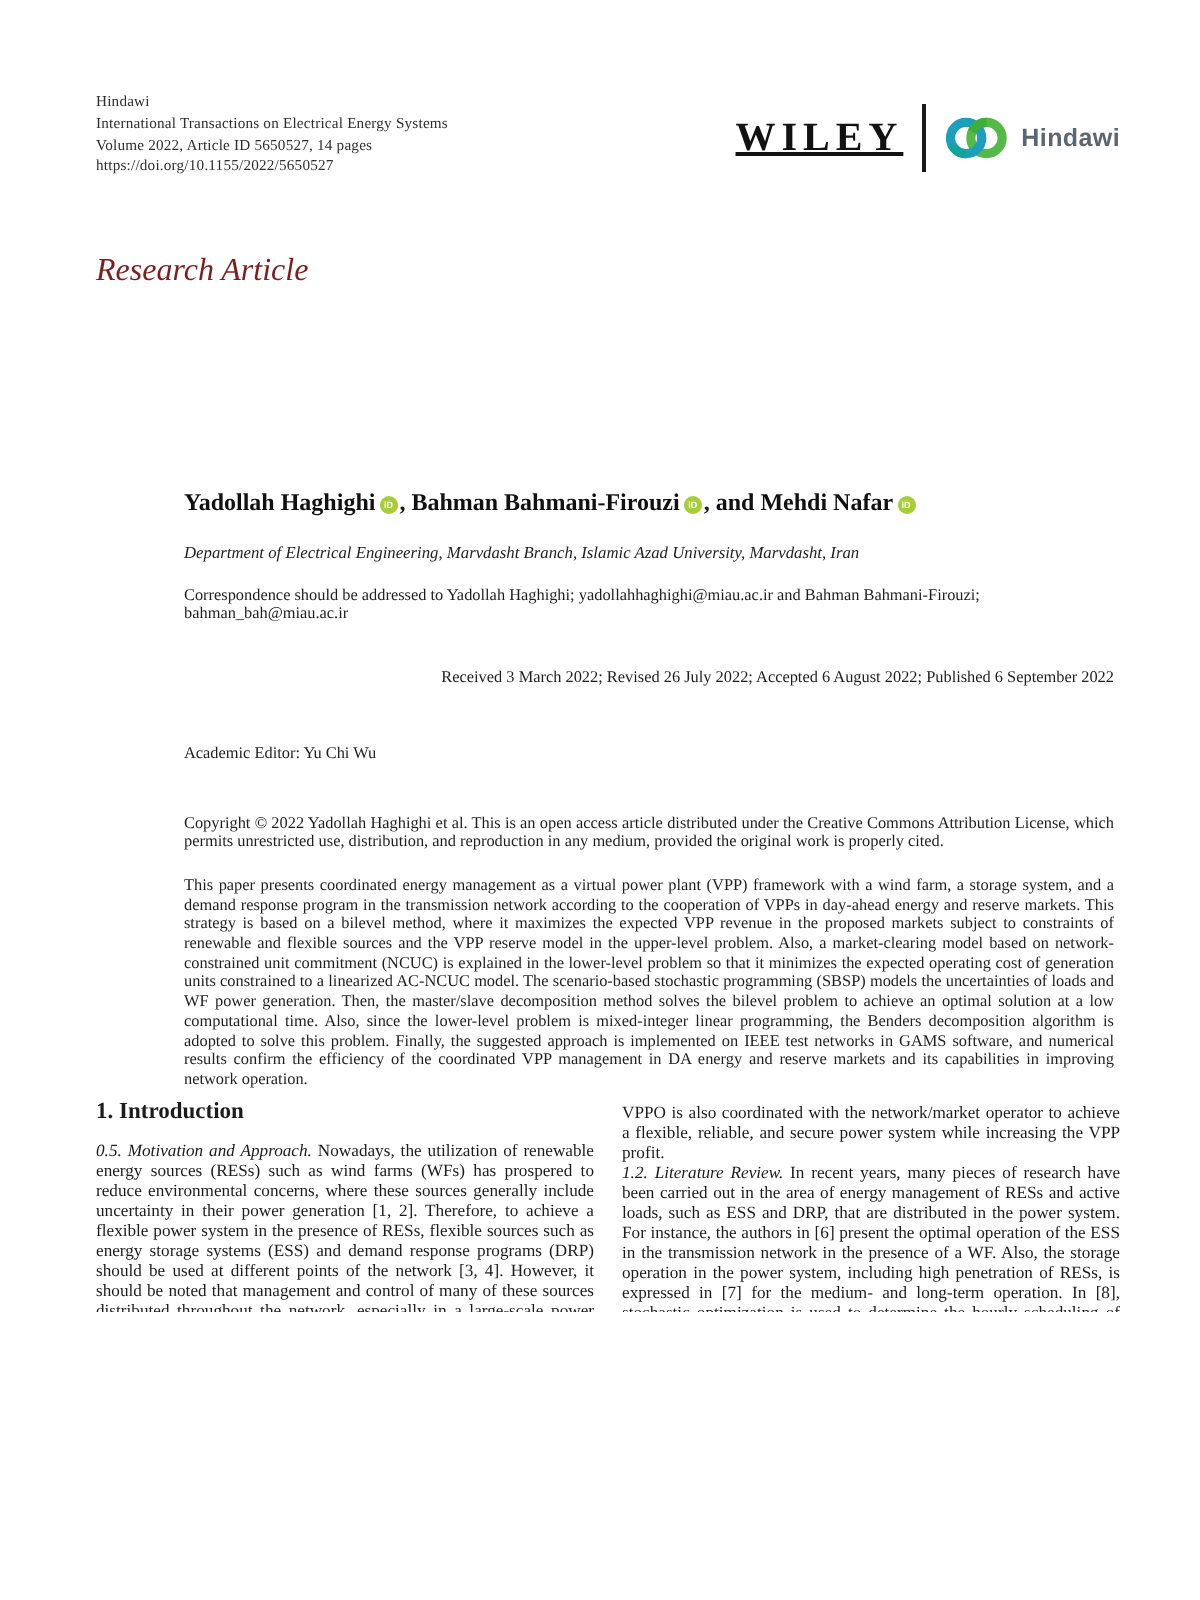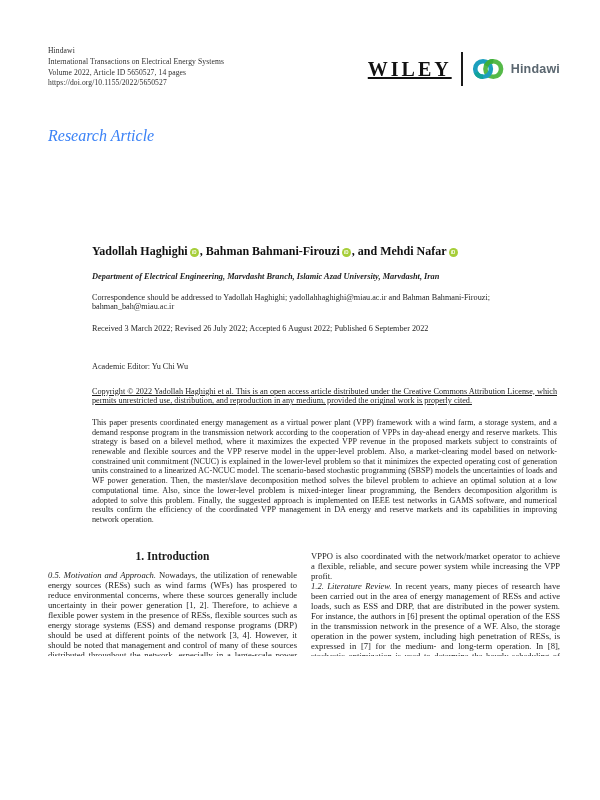--- a/index.html
+++ b/index.html
@@ -9,39 +9,39 @@
   }
   
   .masthead{position:absolute;top:46px;left:48px;width:512px;display:flex;justify-content:space-between;align-items:flex-start;}
   .journal-info{font-size:7.6px;line-height:10.8px;color:#2e2e2e;letter-spacing:.1px;}
   .brand{display:flex;align-items:center;gap:9px;margin-top:6px;}
   .wiley{font-family:"Liberation Serif",serif;font-weight:bold;font-size:20px;letter-spacing:3px;color:#121212;text-decoration:underline;}
   .brand-divider{width:2px;height:34px;background:#1a1a1a;}
   .hindawi-brand{display:flex;align-items:center;gap:5px;}
   .hindawi-name{font-family:"Liberation Sans",sans-serif;font-size:12.5px;font-weight:bold;color:#5b6770;letter-spacing:.2px;}
   
-  .research-article{position:absolute;top:127px;left:48px;font-style:italic;font-size:16px;color:#3b82f6;}
+  .research-article{position:absolute;top:127px;left:48px;font-style:italic;font-size:16px;color:#7f1d1d;}
   .paper-title{position:absolute;top:149px;left:48px;width:512px;font-size:18.4px;font-weight:bold;line-height:22px;color:#111;}
   
   .front{position:absolute;top:244px;left:92px;width:465px;}
   .authors{font-size:12px;font-weight:bold;color:#111;}
   .orcid{display:inline-flex;align-items:center;justify-content:center;width:9px;height:9px;border-radius:50%;
          background:#A6CE39;color:#fff;font-family:"Liberation Sans",sans-serif;font-size:4.5px;font-weight:bold;
          margin:0 1px 0 2px;vertical-align:1.5px;}
   .small{font-size:8.2px;line-height:9.7px;color:#1f1f1f;}
-  .affiliation{margin-top:13px;font-style:italic;font-size:8.4px;font-weight:bold;}
+  .affiliation{margin-top:13px;font-style:italic;font-size:8.4px;}
   .correspondence{margin-top:11px;}
-  .history{margin-top:12px;}
+  .history{margin-top:22px;text-align:right;}
   .editor{margin-top:28px;}
-  .copyright{margin-top:15px;text-align:justify;text-decoration:underline;}
+  .copyright{margin-top:25px;text-align:justify;}
   .abstract{margin-top:12px;text-align:justify;}
   
   .columns{position:absolute;top:551px;left:48px;width:512px;display:flex;gap:14px;}
   .col{width:249px;font-size:8.6px;line-height:10px;text-align:justify;color:#1c1c1c;}
-  .intro-heading{font-size:11.5px;font-weight:bold;margin:0 0 9px 0;text-align:center;}
+  .intro-heading{font-size:11.5px;font-weight:bold;margin:0 0 9px 0;text-align:left;}
   .sec-label{font-style:italic;}
   .col p{margin:0;}
   .right-p1{text-align:justify;}
   .s12{margin-top:20px;}
 </style>
 </head>
 <body>
 
 <div class="page">
 

